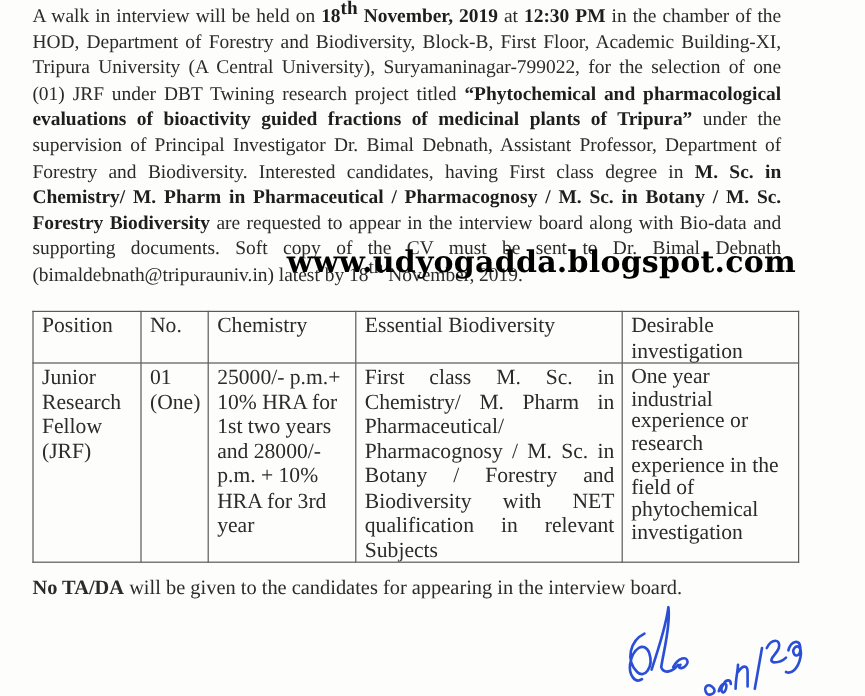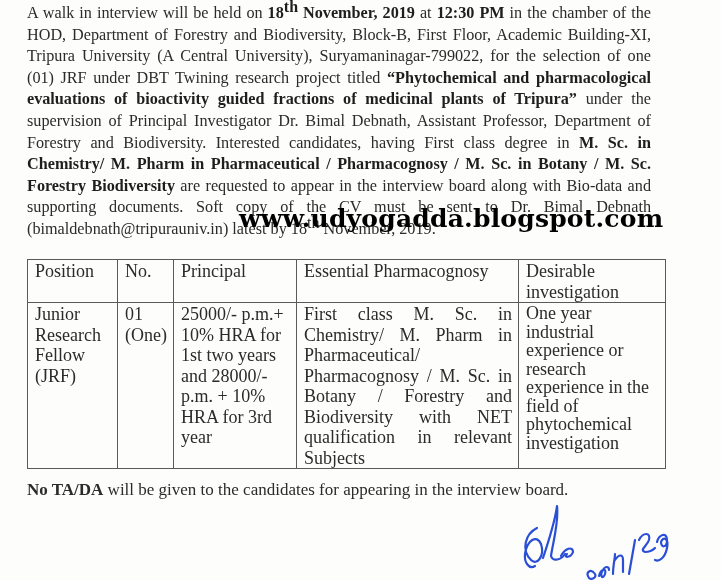--- a/index.html
+++ b/index.html
@@ -55,22 +55,22 @@
 
 <p class="para"><span>A walk in interview will be held on </span><b><span>18</span><sup>th</sup><span> November, 2019</span></b><span> at </span><b>12:30 PM</b><span> in the chamber of the HOD, Department of Forestry and Biodiversity, Block-B, First Floor, Academic Building-XI, Tripura University (A Central University), Suryamaninagar-799022, for the selection of one (01) JRF under DBT Twining research project titled </span><b>“Phytochemical and pharmacological evaluations of bioactivity guided fractions of medicinal plants of Tripura”</b><span> under the supervision of Principal Investigator Dr. Bimal Debnath, Assistant Professor, Department of Forestry and Biodiversity. Interested candidates, having First class degree in </span><b>M. Sc. in Chemistry/ M. Pharm in Pharmaceutical / Pharmacognosy / M. Sc. in Botany / M. Sc. Forestry Biodiversity</b><span> are requested to appear in the interview board along with Bio-data and supporting documents. Soft copy of the CV must be sent to Dr. Bimal Debnath (bimaldebnath@tripurauniv.in) latest by </span><span><span>18</span><sup>th</sup><span> November, 2019.</span></span></p>
 
 <div class="watermark">www.udyogadda.blogspot.com</div>
 
 <table class="posts">
   <tbody>
       <tr class="head">
     <td class="c1">Position</td>
     <td class="c2">No.</td>
-    <td class="c3">Principal</td>
-    <td class="c4">Essential Pharmacognosy</td>
+    <td class="c3">Chemistry</td>
+    <td class="c4">Essential Biodiversity</td>
     <td class="c5">Desirable investigation</td>
   </tr>
   <tr class="body">
     <td class="c1">Junior Research Fellow (JRF)</td>
     <td class="c2">01 (One)</td>
     <td class="c3">25000/- p.m.+ 10% HRA for 1st two years and 28000/- p.m. + 10% HRA for 3rd year</td>
     <td class="c4">First class M. Sc. in Chemistry/ M. Pharm in Pharmaceutical/ Pharmacognosy / M. Sc. in Botany / Forestry and Biodiversity with NET qualification in relevant Subjects</td>
     <td class="c5">
           <span class="tight">One year industrial experience or research experience in the field of phytochemical investigation</span>
         </td>

